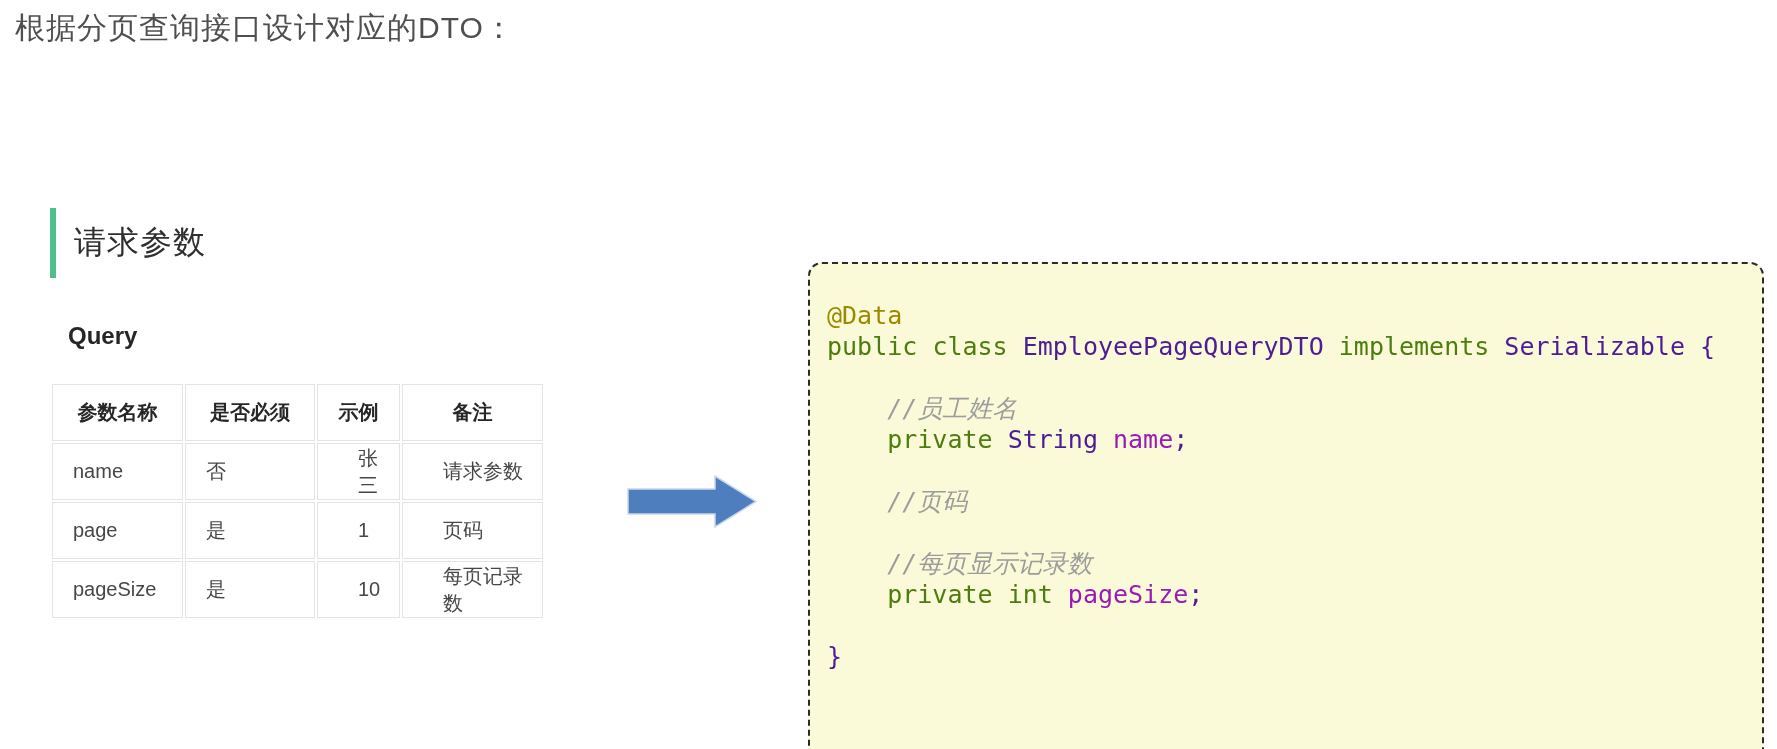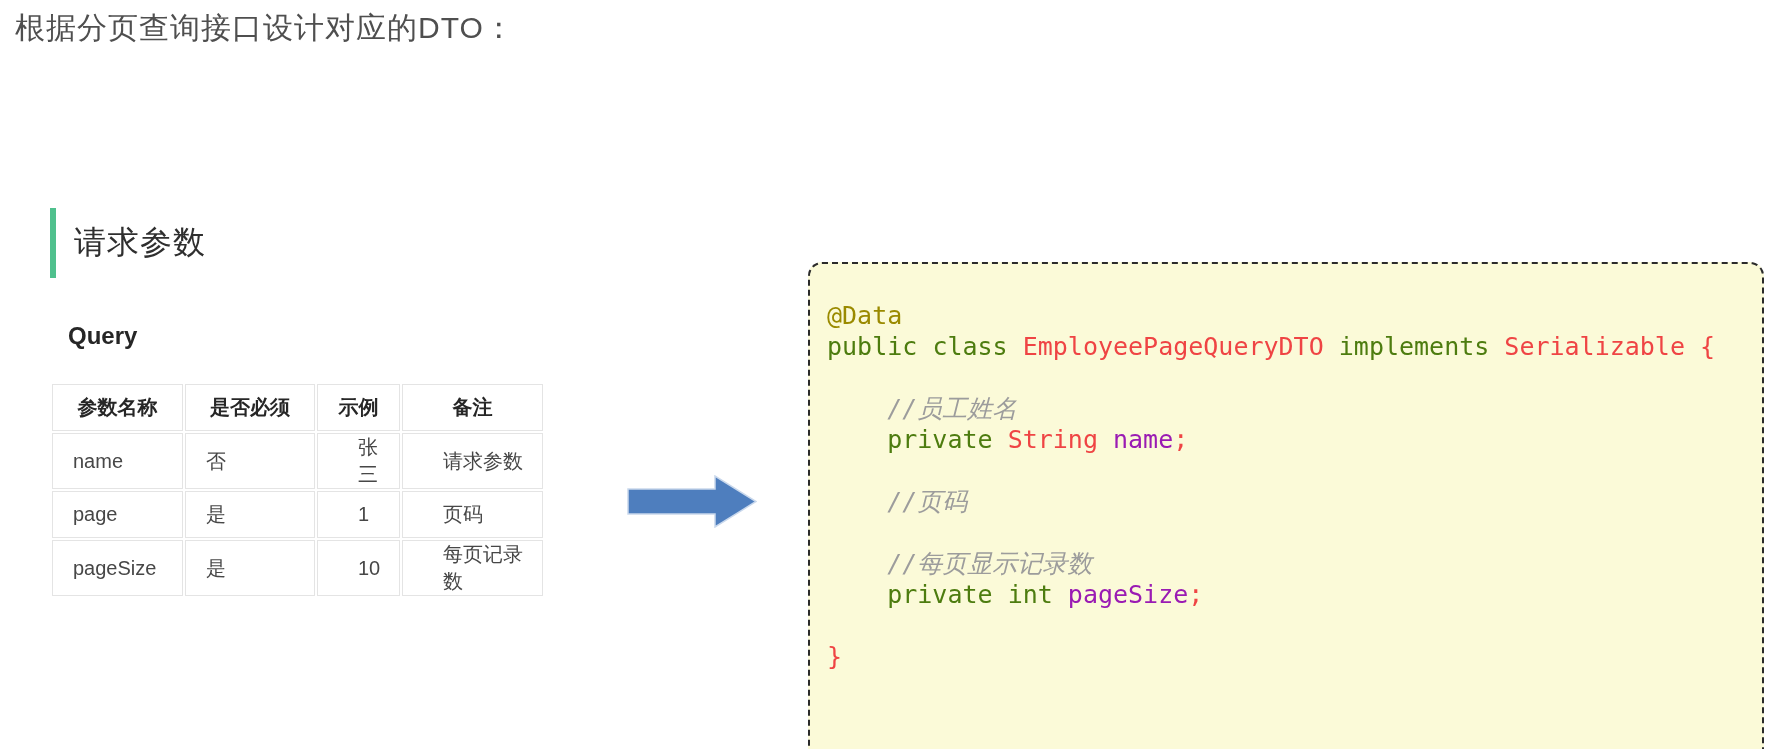--- a/index.html
+++ b/index.html
@@ -23,21 +23,21 @@
   .query-label {
     position: absolute; left: 68px; top: 322px;
     font-size: 24px; font-weight: bold; color: #262626;
   }
   table.params {
     position: absolute; left: 50px; top: 382px;
     border-collapse: separate; border-spacing: 2px;
     font-size: 20px; color: #474747;
   }
   table.params th, table.params td {
-    border: 1px solid #e4e4e4; background: #ffffff; height: 47px;
+    border: 1px solid #e4e4e4; background: #ffffff; height: 57px;
   }
   table.params th {
     font-weight: bold; color: #262626; text-align: center;
     padding: 0 14px;
   }
   table.params td { text-align: left; padding: 0 12px 0 20px; }
   table.params td:nth-child(3), table.params td:nth-child(4) { padding-left: 40px; }
   table.params col.c1 { width: 131px; }
   table.params col.c2 { width: 130px; }
   table.params col.c3 { width: 83px; }
@@ -48,21 +48,21 @@
     border: 2px dashed #2a2a2a; border-radius: 14px;
   }
   .code-pre {
     padding: 36px 18px 0 17px;
     font-family: "DejaVu Sans Mono", "Liberation Mono", monospace;
     font-size: 25px; line-height: 31px; color: #1b1b1b;
   }
   .code-line { white-space: pre; min-height: 31px; }
   .tok-comment { font-style: italic; }
 </style>
-<style>.tok-annotation{color:#9a8a00}.tok-keyword{color:#4d7c0f}.tok-field{color:#9a1bb3}.tok-comment{color:#9c9c9c}.tok-plain{color:#ef4444}</style></head>
+<style>.tok-annotation{color:#9a8a00}.tok-keyword{color:#4d7c0f}.tok-field{color:#9a1bb3}.tok-comment{color:#9c9c9c}.tok-plain{color:#4c1d95}</style></head>
 <body>
 
 <div class="page-title">根据分页查询接口设计对应的DTO：</div>
 
 <div class="section-header">
   <div class="accent-bar" style="background: rgb(79, 192, 141);"></div>
   <div class="section-title">请求参数</div>
 </div>
 
 <div class="query-label">Query</div>

